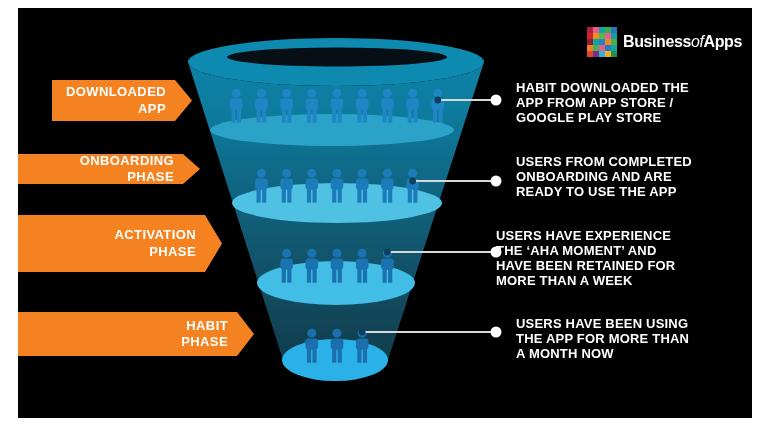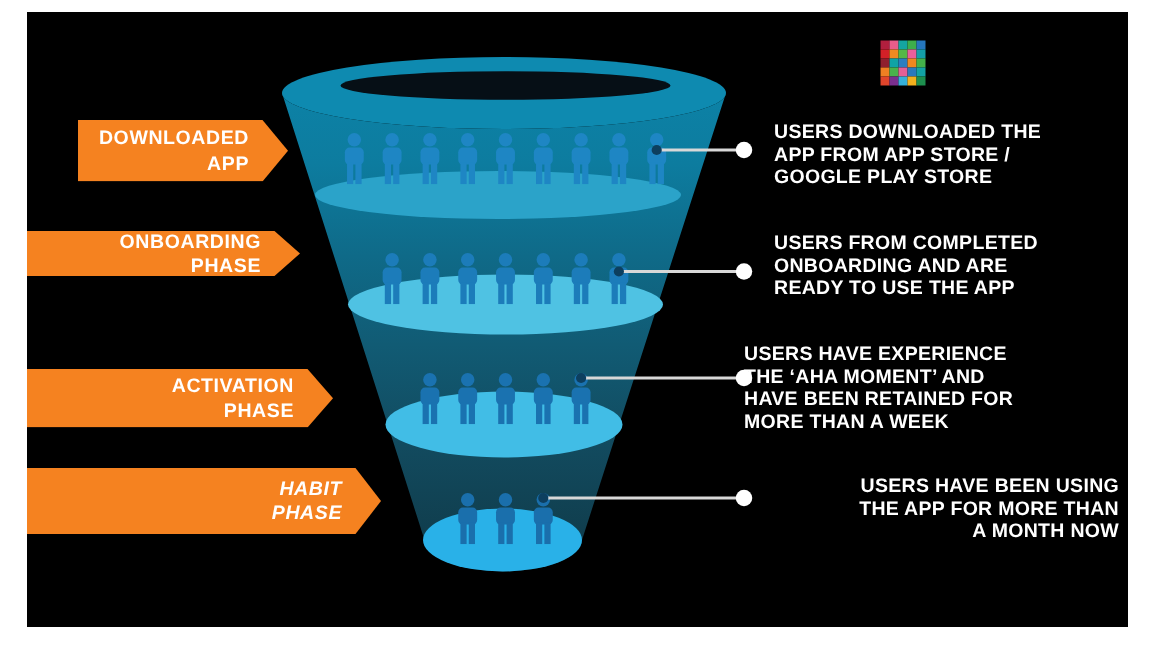--- a/index.html
+++ b/index.html
@@ -90,36 +90,36 @@
       <line x1="362.2" y1="332" x2="496" y2="332" stroke="#D8D8D8" stroke-width="2"></line>
       <circle cx="362.2" cy="332" r="3.4" fill="#0D3F5F"></circle>
       <circle cx="496" cy="332" r="5.5" fill="#ffffff"></circle>
     </g>
 </svg>
 
 <div class="stage-label" style="left:52px;top:80px;width:140px;height:41px;">DOWNLOADED
 APP</div>
 <div class="stage-label" style="left:18px;top:154px;width:182px;height:30px;">ONBOARDING
 PHASE</div>
-<div class="stage-label" style="left:18px;top:246px;width:204px;height:39px;">ACTIVATION
+<div class="stage-label" style="left:18px;top:215px;width:204px;height:57px;">ACTIVATION
 PHASE</div>
-<div class="stage-label" style="left:18px;top:312px;width:236px;height:44px;font-style:italic;">HABIT
+<div class="stage-label" style="left:18px;top:312px;width:236px;height:44px;">HABIT
 PHASE</div>
 
-<div class="stage-desc" style="left:516px;top:80px;">USERS DOWNLOADED THE
+<div class="stage-desc" style="left:516px;top:80px;">HABIT DOWNLOADED THE
 APP FROM APP STORE /
 GOOGLE PLAY STORE</div>
 <div class="stage-desc" style="left:516px;top:154px;">USERS FROM COMPLETED
 ONBOARDING AND ARE
 READY TO USE THE APP</div>
 <div class="stage-desc" style="left:496px;top:228px;">USERS HAVE EXPERIENCE
 THE ‘AHA MOMENT’ AND
 HAVE BEEN RETAINED FOR
 MORE THAN A WEEK</div>
-<div class="stage-desc" style="left:516px;top:316px;text-align:right;">USERS HAVE BEEN USING
+<div class="stage-desc" style="left:516px;top:316px;">USERS HAVE BEEN USING
 THE APP FOR MORE THAN
 A MONTH NOW</div>
 
 <div class="logo">
   <div class="logo-grid" id="logo-grid">
       <span style="background: rgb(177, 31, 62);"></span>
       <span style="background: rgb(232, 93, 138);"></span>
       <span style="background: rgb(20, 165, 160);"></span>
       <span style="background: rgb(61, 174, 76);"></span>
       <span style="background: rgb(37, 118, 188);"></span>
@@ -137,13 +137,16 @@
       <span style="background: rgb(73, 178, 76);"></span>
       <span style="background: rgb(228, 95, 150);"></span>
       <span style="background: rgb(42, 121, 189);"></span>
       <span style="background: rgb(18, 162, 164);"></span>
       <span style="background: rgb(224, 69, 43);"></span>
       <span style="background: rgb(122, 47, 142);"></span>
       <span style="background: rgb(53, 176, 216);"></span>
       <span style="background: rgb(242, 176, 30);"></span>
       <span style="background: rgb(29, 143, 78);"></span>
     </div>
+  <div class="logo-text">
+    <span>Business</span><span class="of">of</span><span>Apps</span>
+  </div>
 </div>
 
 </body></html>

